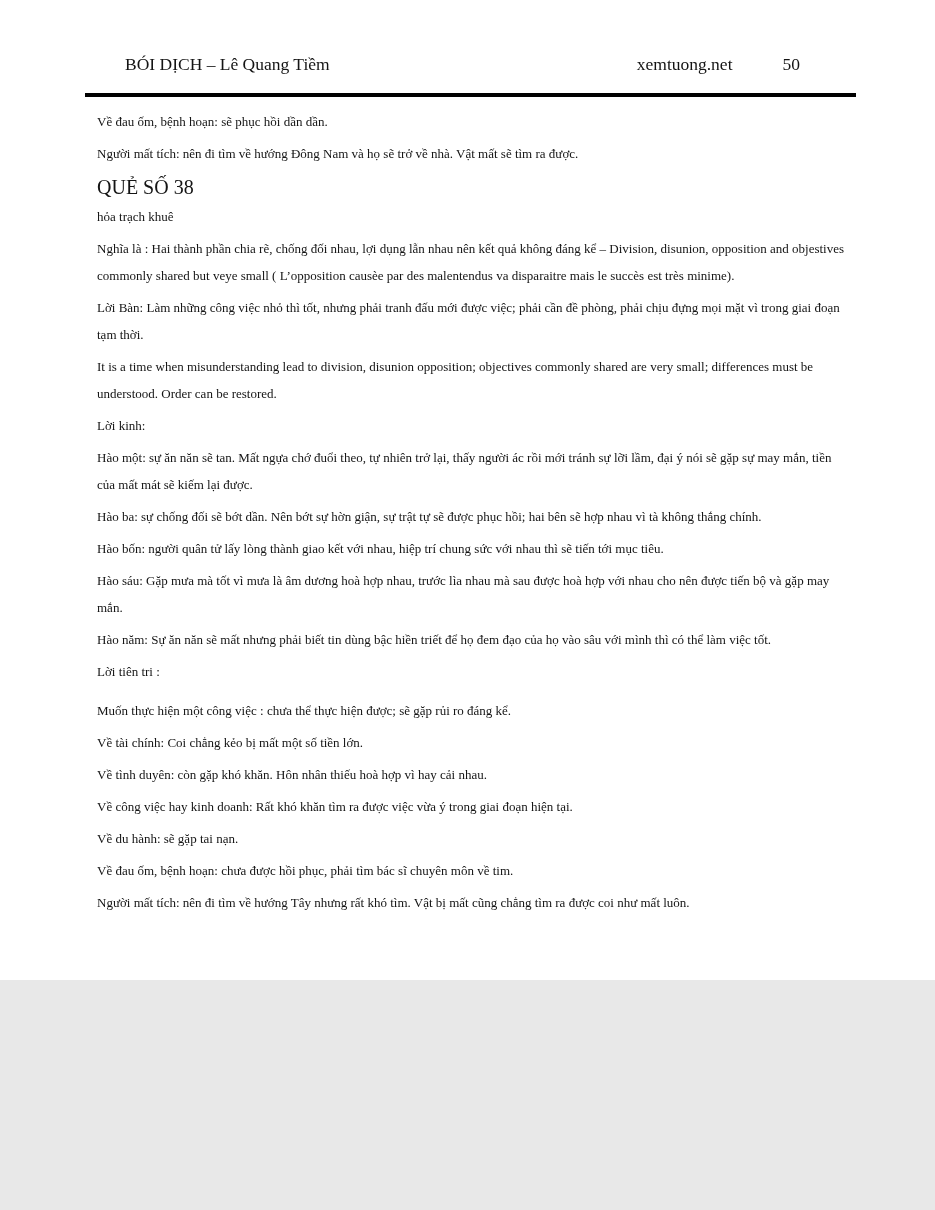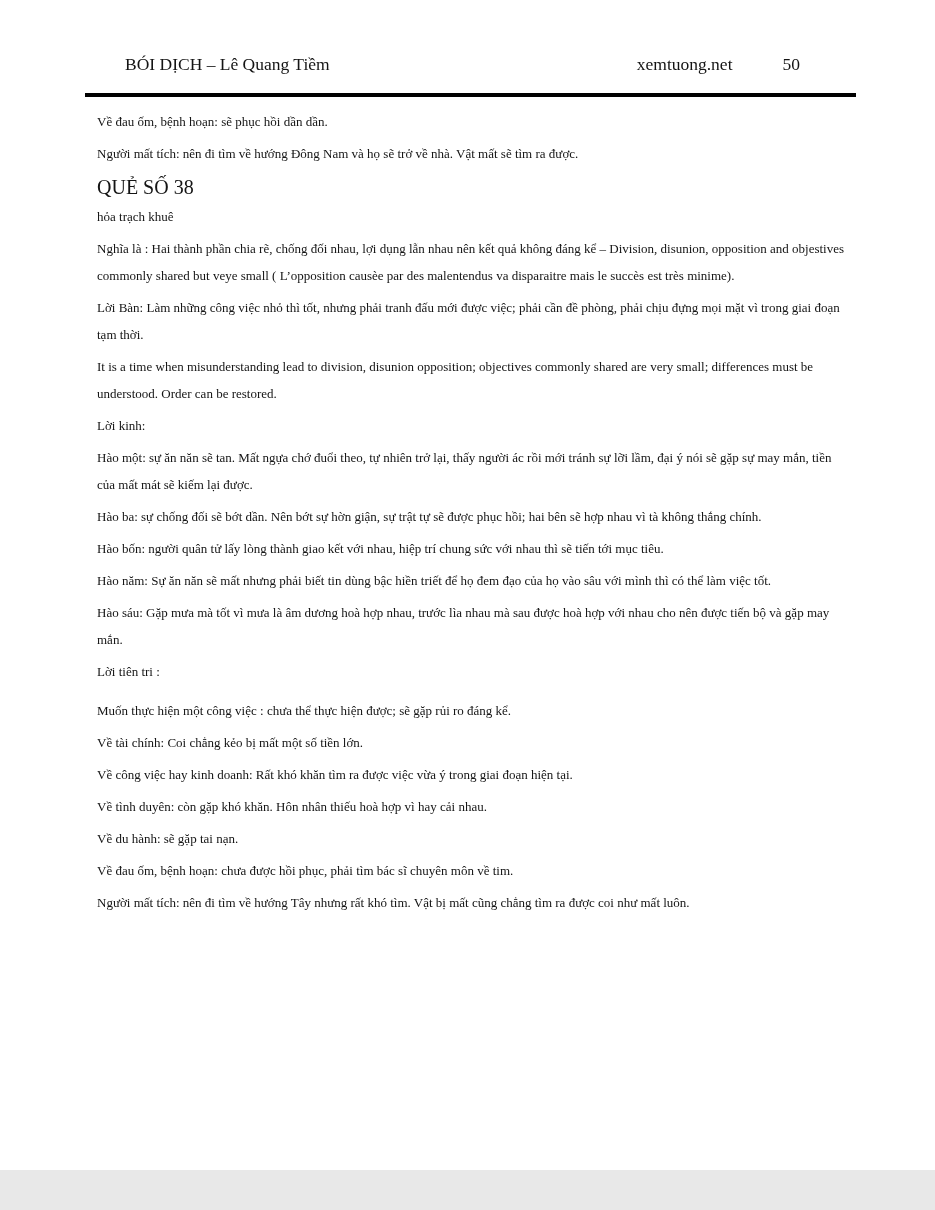--- a/index.html
+++ b/index.html
@@ -3,21 +3,21 @@
 <meta charset="utf-8">
 <style>
   html, body {
     margin: 0;
     padding: 0;
     background: #e8e8e8;
   }
   .page {
     position: relative;
     width: 935px;
-    height: 1170px;
+    height: 980px;
     margin: 0 auto;
     background: #ffffff;
     font-family: "Liberation Serif", "DejaVu Serif", serif;
     color: #141414;
     overflow: hidden;
   }
   .header {
     position: absolute;
     top: 54px;
     left: 125px;
@@ -80,24 +80,24 @@
       <p class="para normal">Người mất tích:  nên đi tìm về hướng Đông Nam và họ sẽ trở về nhà. Vật mất sẽ tìm ra được.</p>
       <p class="para heading">QUẺ SỐ 38</p>
       <p class="para normal">hỏa trạch khuê</p>
       <p class="para normal">Nghĩa là : Hai thành phần chia rẽ, chống đối nhau, lợi dụng lẫn nhau nên kết quả không đáng kể – Division, disunion, opposition and objestives commonly shared but veye small ( L’opposition causèe par des malentendus va disparaitre mais le succès est très minime).</p>
       <p class="para normal">Lời Bàn: Làm những công việc nhỏ thì tốt, nhưng phải tranh đấu mới được việc; phải cần đề phòng, phải chịu đựng mọi mặt vì trong giai đoạn tạm thời.</p>
       <p class="para normal">It is a time when misunderstanding lead to division, disunion opposition; objectives commonly shared are very small; differences must be understood. Order can be restored.</p>
       <p class="para normal">Lời kinh:</p>
       <p class="para normal">Hào một: sự ăn năn sẽ tan. Mất ngựa chớ đuổi theo, tự nhiên trở lại, thấy người ác rồi mới tránh sự lỡi lầm, đại ý nói sẽ gặp sự may mắn, tiền của mất mát sẽ kiếm lại được.</p>
       <p class="para normal">Hào ba: sự chống đối sẽ bớt dần. Nên bớt sự hờn giận, sự trật tự sẽ được phục hồi; hai bên sẽ hợp nhau vì tà không thắng chính.</p>
       <p class="para normal">Hào bốn: người quân tử lấy lòng thành giao kết với nhau, hiệp trí chung sức với nhau thì sẽ tiến tới mục tiêu.</p>
+      <p class="para normal">Hào sáu:  Gặp mưa mà tốt vì mưa là âm dương hoà hợp nhau, trước lìa nhau mà sau được hoà hợp với nhau cho nên được tiến bộ và gặp may mắn.</p>
       <p class="para normal">Hào năm: Sự ăn năn sẽ mất nhưng phải biết tin dùng bậc hiền triết để họ đem đạo của họ vào sâu với mình thì có thể làm việc tốt.</p>
-      <p class="para normal">Hào sáu:  Gặp mưa mà tốt vì mưa là âm dương hoà hợp nhau, trước lìa nhau mà sau được hoà hợp với nhau cho nên được tiến bộ và gặp may mắn.</p>
       <p class="para no-gap">Lời tiên tri :</p>
       <p class="para normal">Muốn thực hiện một công việc : chưa thể thực hiện được; sẽ gặp rủi ro đáng kể.</p>
       <p class="para normal">Về tài chính: Coi chẳng kẻo bị mất một số tiền lớn.</p>
+      <p class="para normal">Về tình duyên: còn gặp khó khăn. Hôn nhân thiếu hoà hợp vì hay cải nhau.</p>
       <p class="para normal">Về công việc hay kinh doanh: Rất khó khăn tìm ra được việc vừa ý trong giai đoạn hiện tại.</p>
-      <p class="para normal">Về tình duyên: còn gặp khó khăn. Hôn nhân thiếu hoà hợp vì hay cải nhau.</p>
       <p class="para normal">Về du hành: sẽ gặp tai nạn.</p>
       <p class="para normal">Về đau ốm, bệnh hoạn: chưa được hồi phục, phải tìm bác sĩ chuyên môn về tim.</p>
       <p class="para normal">Người mất tích:  nên đi tìm về hướng Tây nhưng rất khó tìm. Vật bị mất cũng chẳng tìm ra được coi như mất luôn.</p>
     </main>
 </div>
 
 </body></html>

